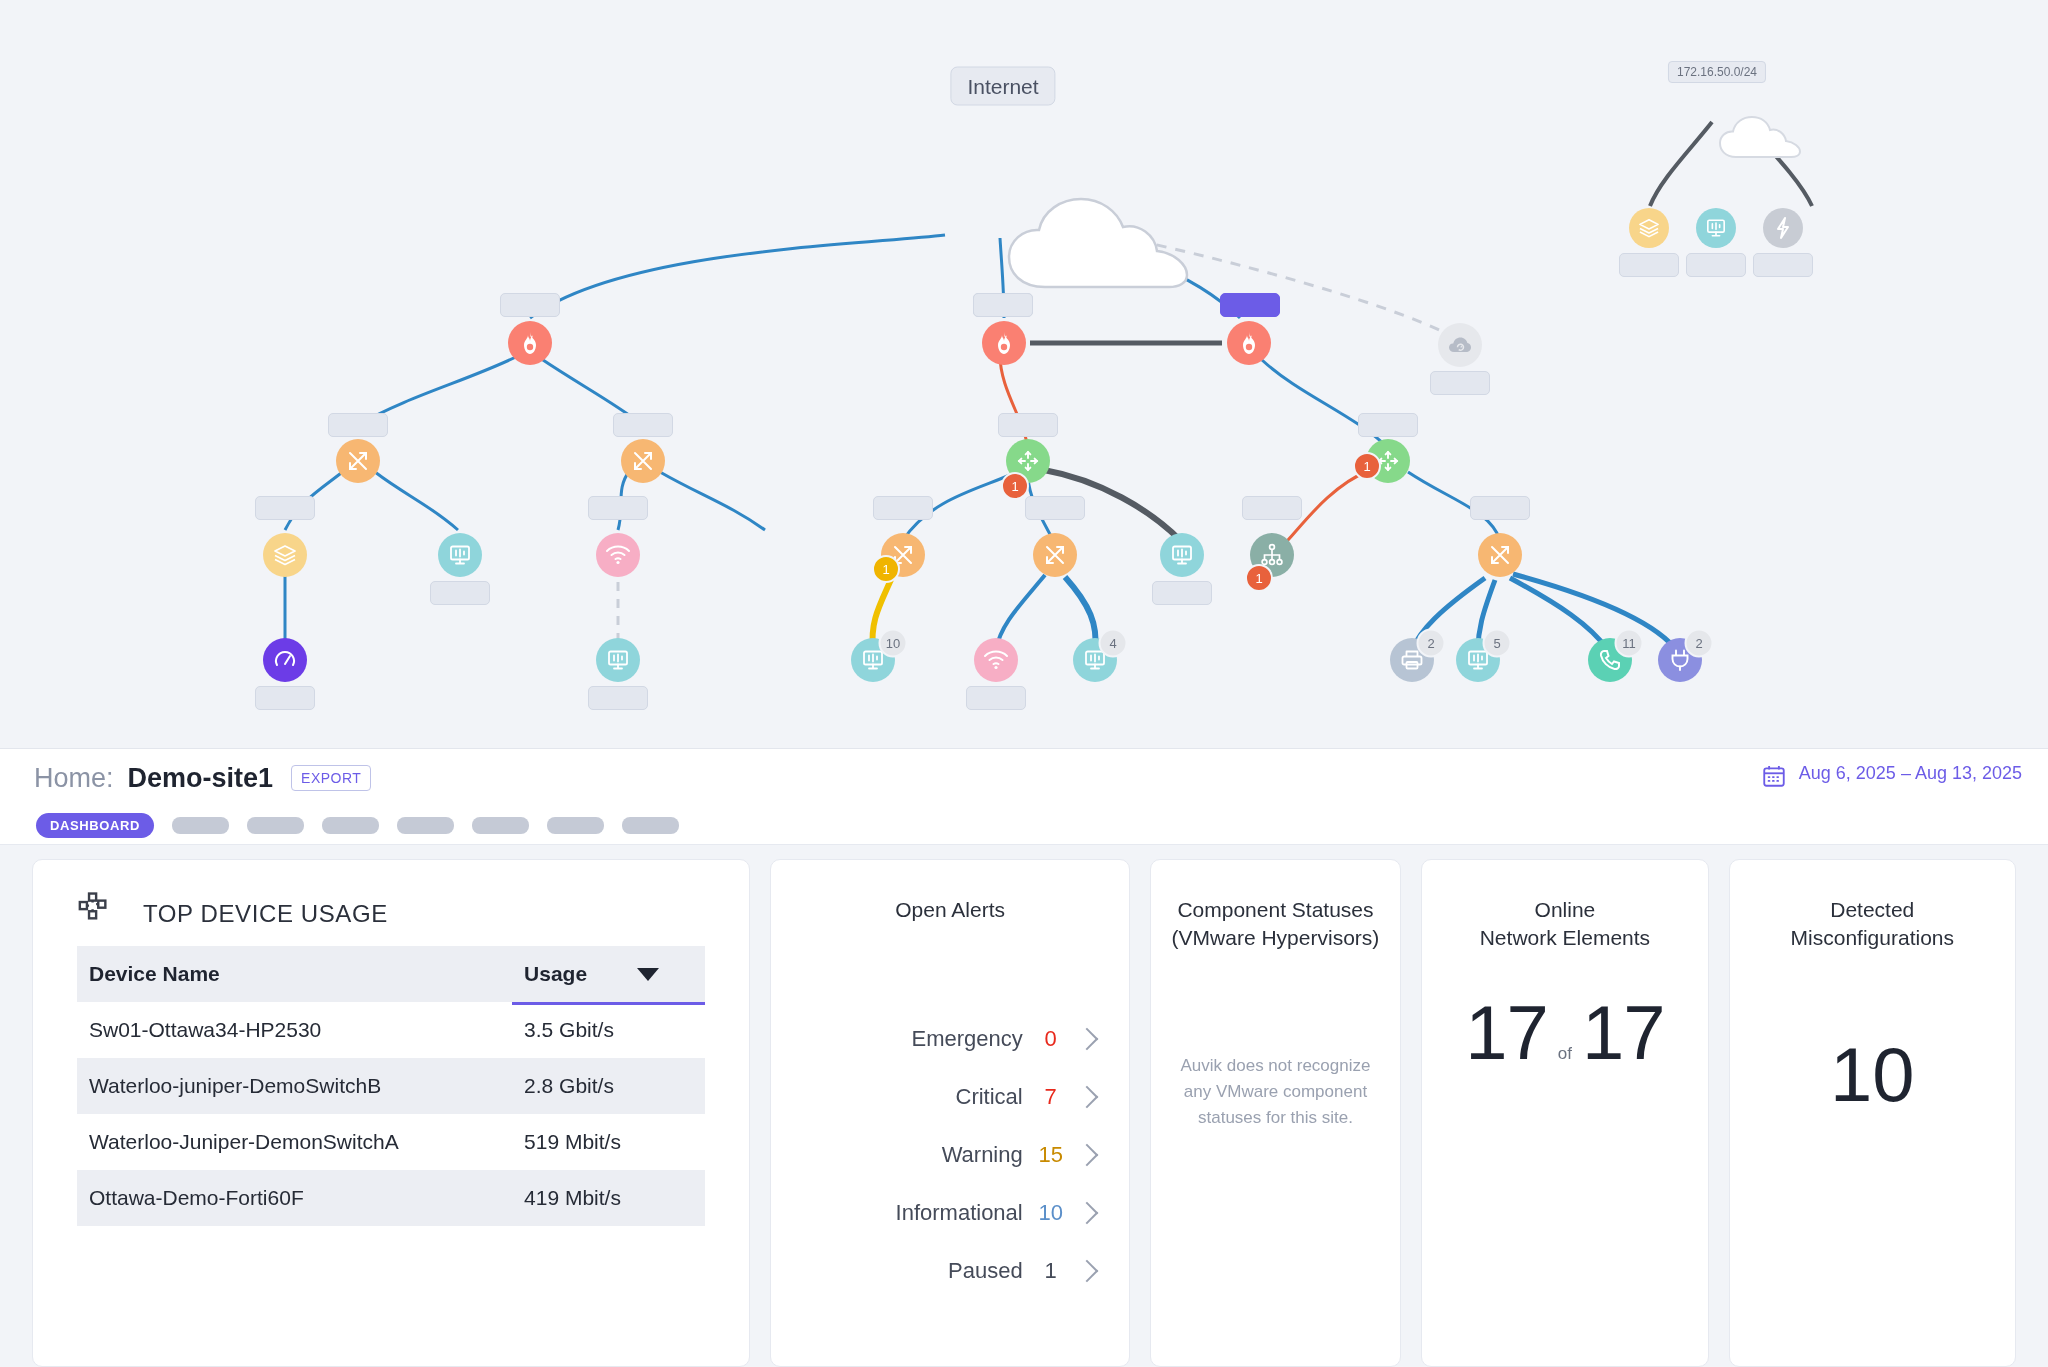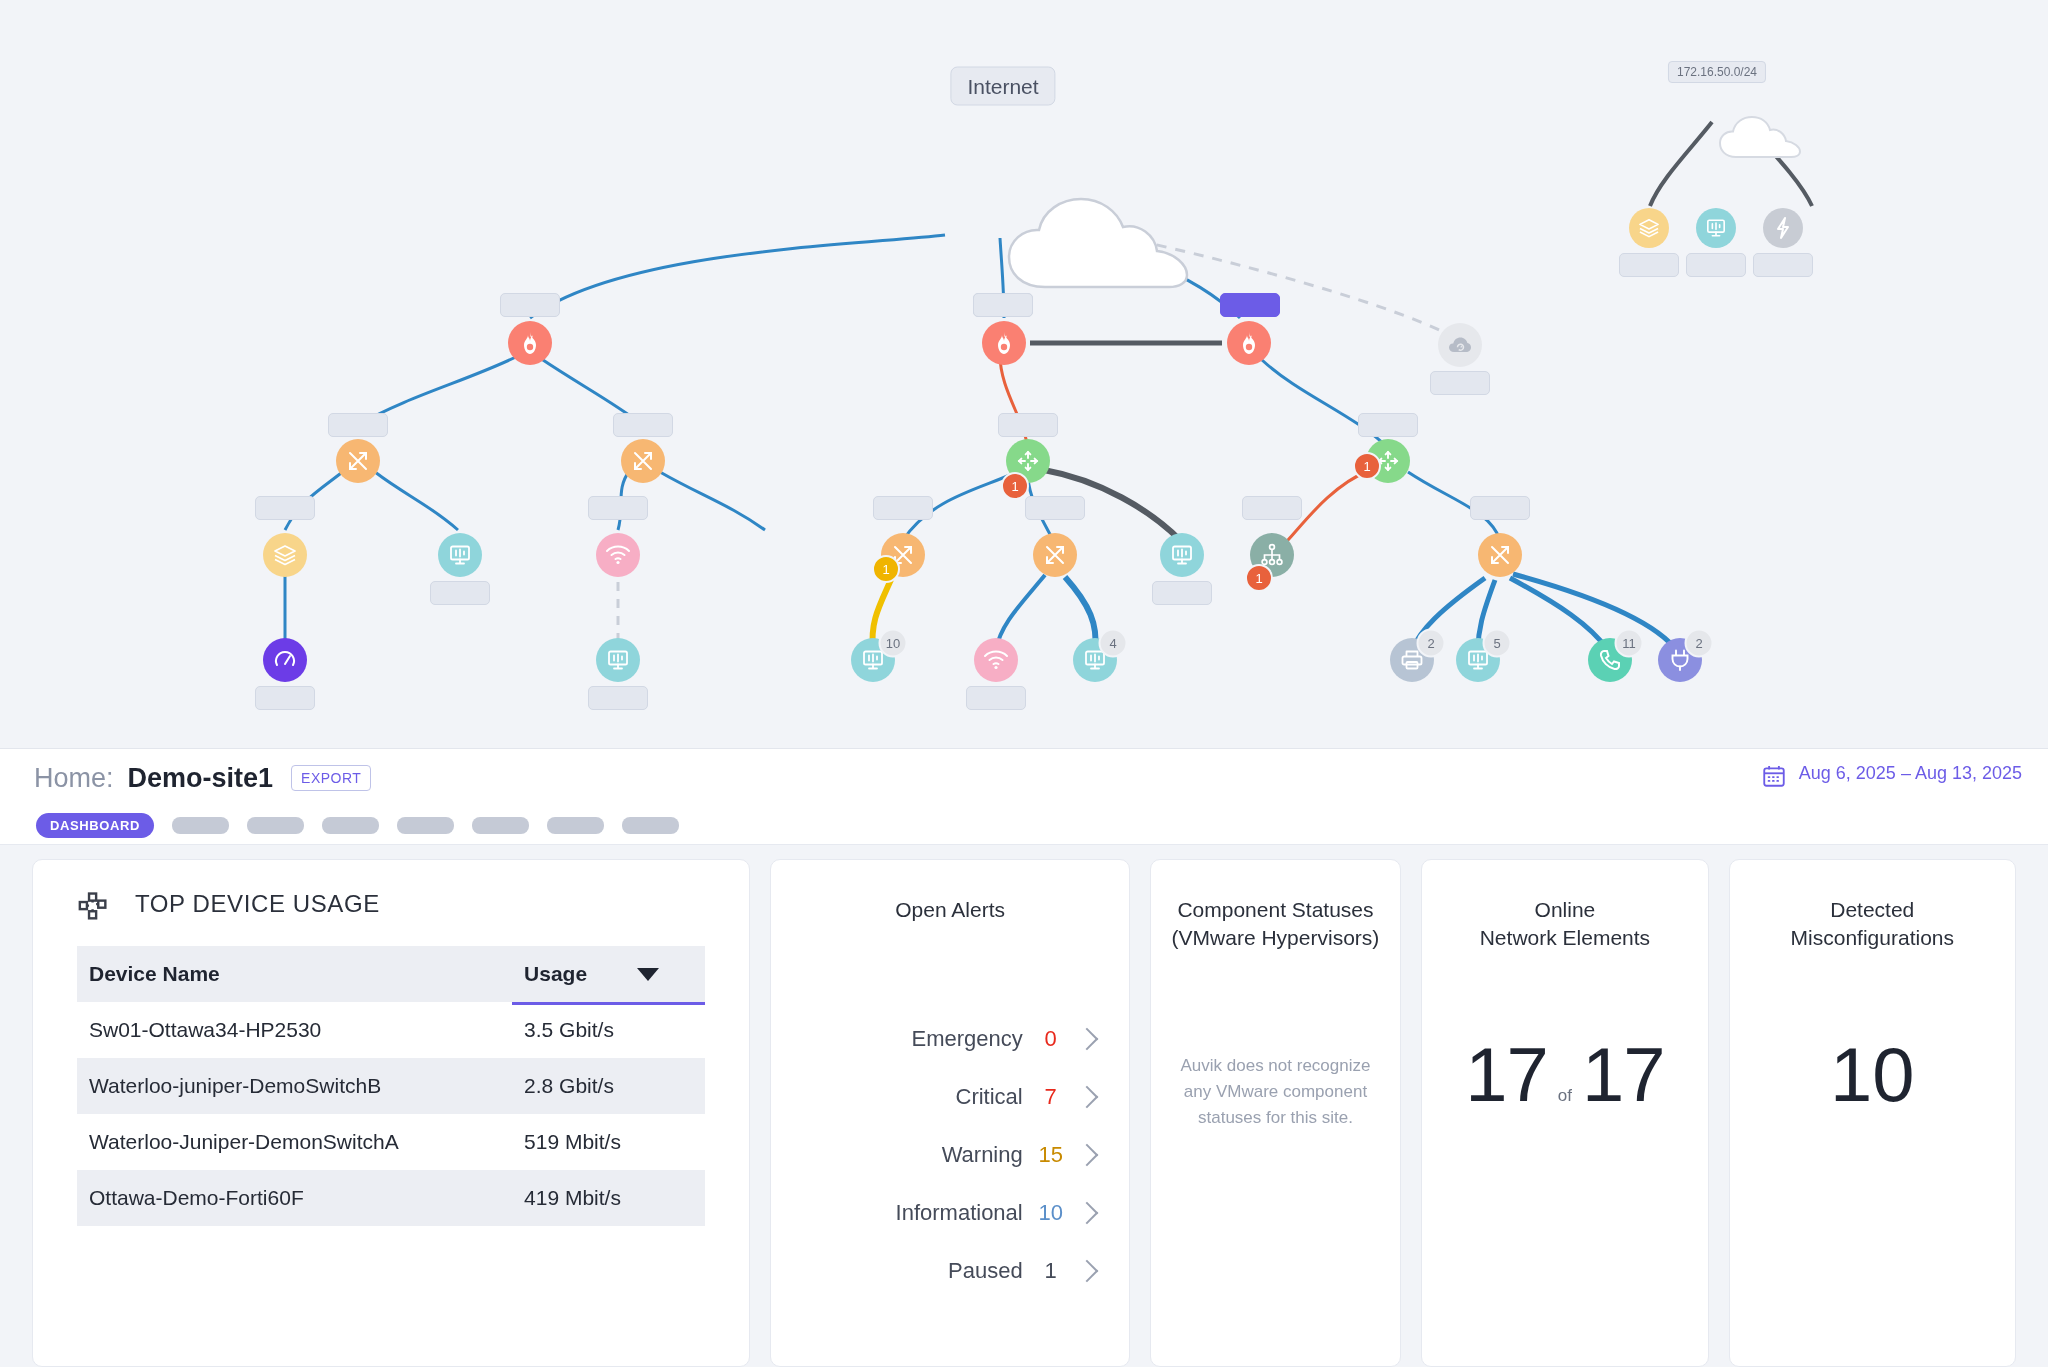--- a/index.html
+++ b/index.html
@@ -91,21 +91,21 @@
     background:#f2f4f8;display:flex;gap:20px;padding:14px 32px 0 32px;
     box-sizing:border-box;
   }
   .card{
     background:#fff;border:1px solid #e6e9f0;border-radius:10px;
     box-sizing:border-box;
   }
 
   
   .card-usage{width:720px;padding:0;}
-  .usage-head{display:flex;align-items:flex-start;gap:24px;padding:30px 0 18px 44px;}
+  .usage-head{display:flex;align-items:flex-end;gap:32px;padding:30px 0 18px 44px;}
   .usage-title{font-size:24px;color:#2b303b;letter-spacing:.6px;}
   .usage-table{width:calc(100% - 88px);margin:0 44px;border-collapse:collapse;}
   .usage-table th{
     background:#eceef3;font-size:21px;font-weight:700;color:#1f2430;
     text-align:left;padding:16px 0 16px 12px;
   }
   .usage-table th.u-usage{position:relative;}
   .th-usage-inner{display:flex;align-items:center;justify-content:space-between;padding-right:46px;}
   .sortbar{position:absolute;left:0;right:0;bottom:-3px;height:3px;background:#6c5ce7;}
   .usage-table td{font-size:21px;color:#262b36;padding:16px 0 16px 12px;}
@@ -123,21 +123,21 @@
 
   
   .card-comp{width:252px;}
   .comp-empty{
     text-align:center;color:#9aa1b0;font-size:17px;line-height:1.55;
     margin-top:100px;padding:0 24px;
   }
 
   
   .card-online{width:288px;}
-  .bignum-row{display:flex;align-items:baseline;justify-content:center;margin-top:78px;gap:10px;}
+  .bignum-row{display:flex;align-items:baseline;justify-content:center;margin-top:36px;gap:10px;}
   .bignum{font-size:76px;color:#1f2430;font-weight:400;letter-spacing:-1px;}
   .ofword{font-size:17px;color:#6b7280;}
 
   
   .card-misc{width:288px;}
   .misc-num{text-align:center;font-size:76px;color:#1f2430;margin-top:78px;}
 </style>
 </head>
 <body>
 

